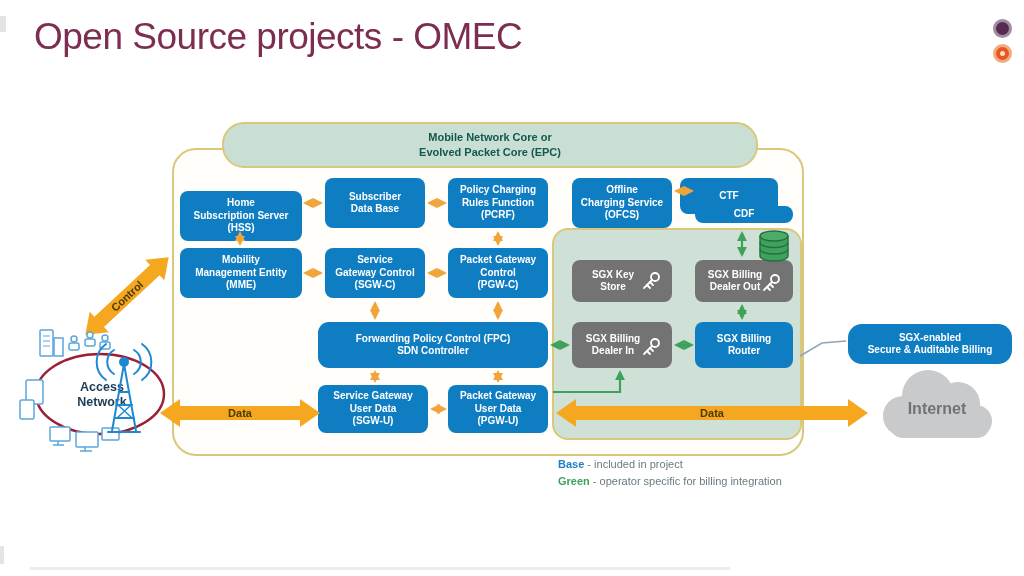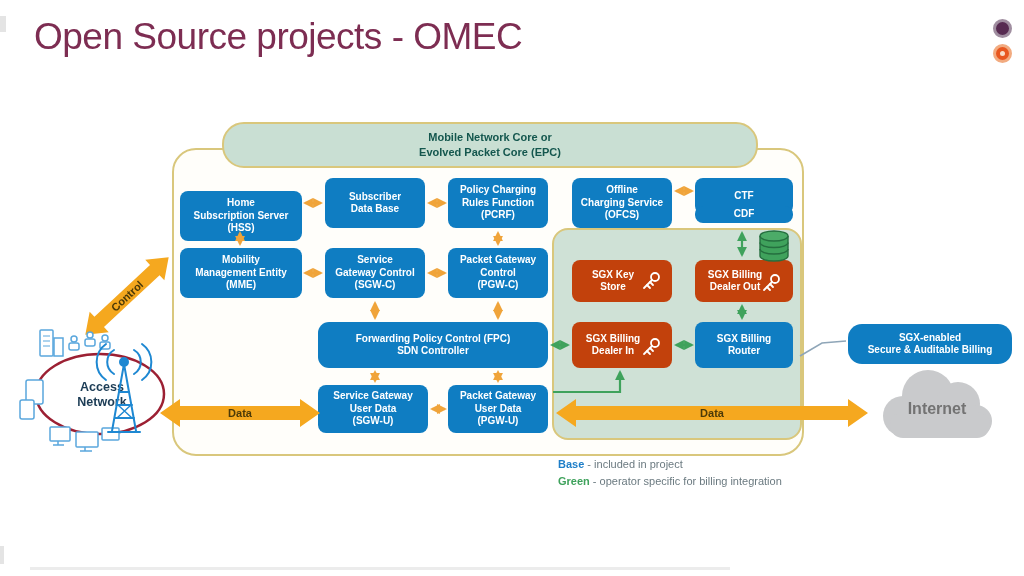--- a/index.html
+++ b/index.html
@@ -11,21 +11,21 @@
   .brand-purple{left:993px;top:19px;border:3px solid #a08ea0;background:#572b51;}
   .brand-orange{left:993px;top:44px;border:3px solid #f2ab80;background:#e8571f;}
   .brand-orange::after{content:"";position:absolute;left:4px;top:4px;width:5px;height:5px;border-radius:50%;background:#f9ddc8;}
 
   .outer{position:absolute;left:172px;top:148px;width:628px;height:304px;border:2px solid #d9c77c;border-radius:24px;background:#fffefa;z-index:1;}
   .region{position:absolute;left:552px;top:228px;width:246px;height:208px;border:2px solid #d9c77c;border-radius:16px;background:#cfe1d6;z-index:2;}
   .pill{position:absolute;left:222px;top:122px;width:532px;height:42px;background:#c9dfd3;border:2px solid #d9c77c;border-radius:22px;display:flex;align-items:center;justify-content:center;text-align:center;color:#14574e;font-weight:bold;font-size:11px;line-height:1.35;white-space:pre-line;z-index:3;}
 
   .node{position:absolute;display:flex;align-items:center;justify-content:center;text-align:center;color:#fff;font-weight:bold;font-size:10px;line-height:1.25;border-radius:8px;white-space:pre-line;padding:2px 4px;box-sizing:border-box;z-index:3;}
   .blue{background:#0f7dc2;}
-  .green{background:#c2410c;}
+  .green{background:#737373;}
   .haskey{padding-right:22px;}
 
   .an-label{position:absolute;left:60px;top:380px;width:84px;text-align:center;font-weight:bold;font-size:12.5px;line-height:1.2;color:#1c3c55;white-space:pre-line;z-index:4;}
   .inet-label{position:absolute;left:900px;top:400px;width:74px;text-align:center;font-weight:bold;font-size:16px;color:#737373;z-index:6;}
 
   .legend{position:absolute;left:558px;top:456px;font-size:11px;color:#6b7a80;line-height:1.55;z-index:4;}
   .legend b{font-weight:bold;}
   .term-blue{color:#1e7ec8;}
   .term-green{color:#3fa25c;}
 
@@ -56,21 +56,21 @@
 Subscription Server
 (HSS)</div>
   <div class="node blue" style="left:325px;top:178px;width:100px;height:50px;">Subscriber
 Data Base</div>
   <div class="node blue" style="left:448px;top:178px;width:100px;height:50px;">Policy Charging
 Rules Function
 (PCRF)</div>
   <div class="node blue" style="left:572px;top:178px;width:100px;height:50px;">Offline
 Charging Service
 (OFCS)</div>
-  <div class="node blue" style="left:695px;top:178px;width:98px;height:36px;">CTF</div>
+  <div class="node blue" style="left:680px;top:178px;width:98px;height:36px;">CTF</div>
   <div class="node blue" style="left:695px;top:206px;width:98px;height:17px;">CDF</div>
 
   <div class="node blue" style="left:180px;top:248px;width:122px;height:50px;">Mobility
 Management Entity
 (MME)</div>
   <div class="node blue" style="left:325px;top:248px;width:100px;height:50px;">Service
 Gateway Control
 (SGW-C)</div>
   <div class="node blue" style="left:448px;top:248px;width:100px;height:50px;">Packet Gateway
 Control

